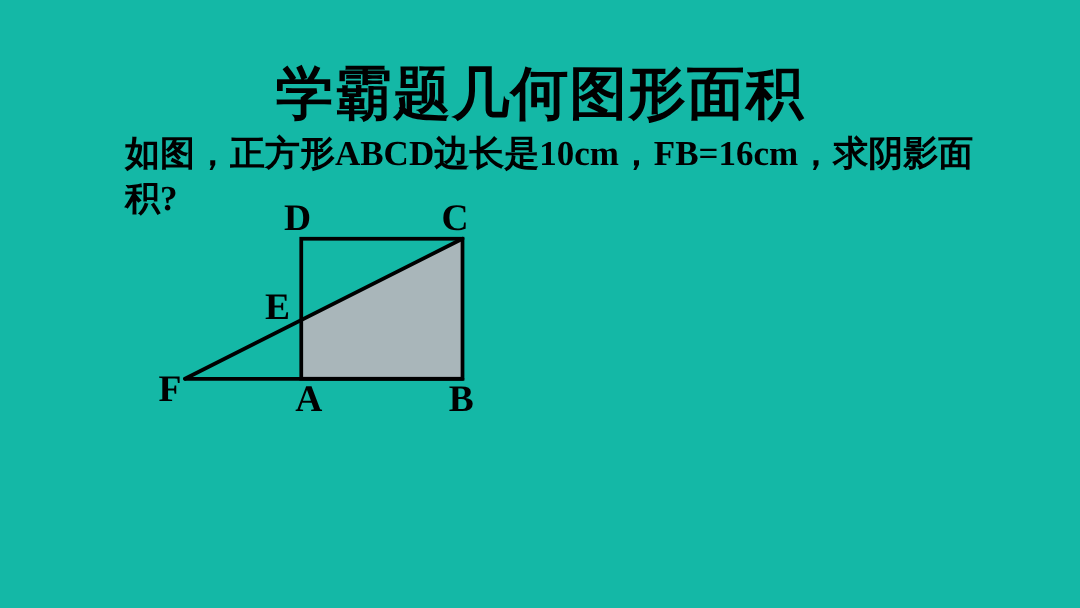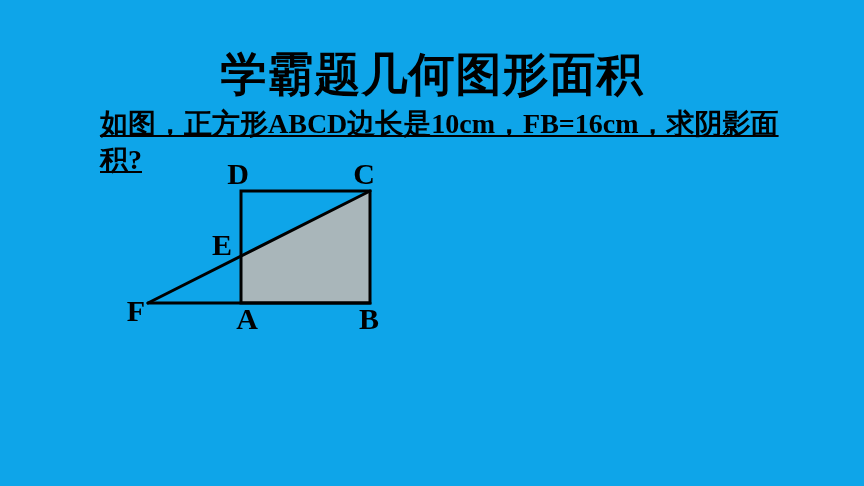--- a/index.html
+++ b/index.html
@@ -9,21 +9,21 @@
   body {
     width: 864px;
     height: 486px;
     background: #ffffff;
     overflow: hidden;
   }
   .page {
     position: relative;
     width: 864px;
     height: 486px;
-    background: #0ea5e9;
+    background: #14b8a6;
     color: #000000;
     font-family: "Liberation Serif", "DejaVu Serif", serif;
   }
   .title {
     position: absolute;
     top: 44px;
     left: 0;
     width: 100%;
     margin: 0;
     text-align: center;
@@ -33,21 +33,20 @@
     white-space: nowrap;
   }
   .problem {
     position: absolute;
     left: 100px;
     top: 106px;
     font-size: 28px;
     font-weight: bold;
     line-height: 36px;
     white-space: nowrap;
-    text-decoration: underline;
   }
   .figure-svg {
     position: absolute;
     left: 0;
     top: 0;
     width: 864px;
     height: 486px;
   }
   .figure-svg text {
     font-family: "Liberation Serif", "DejaVu Serif", serif;

